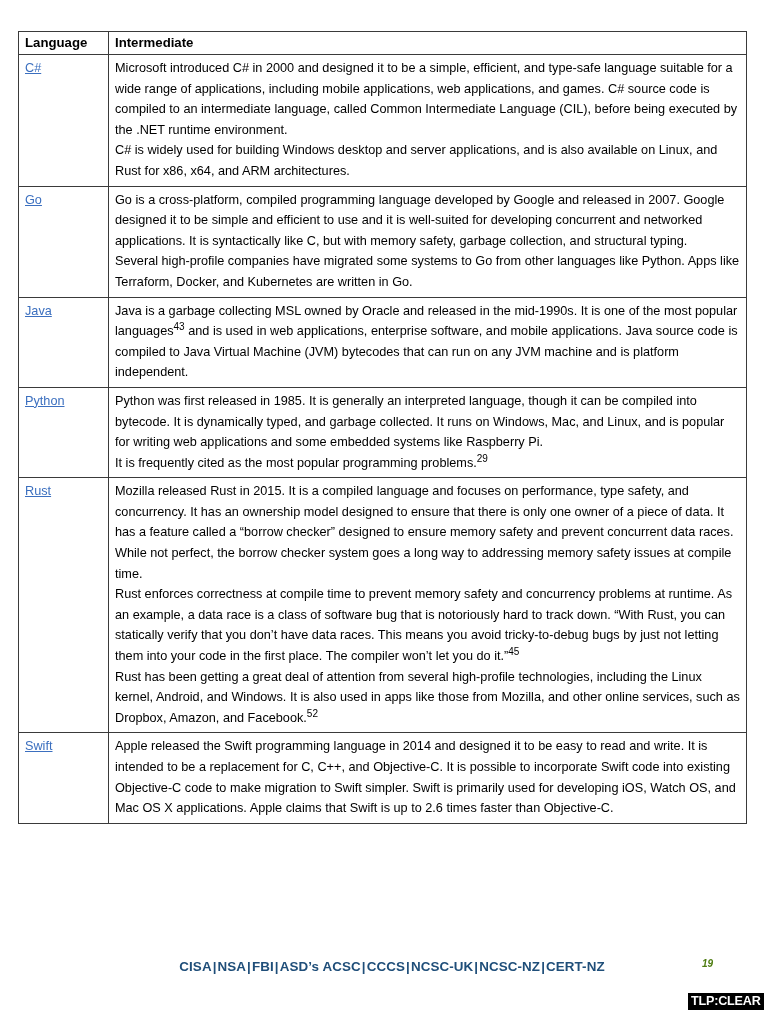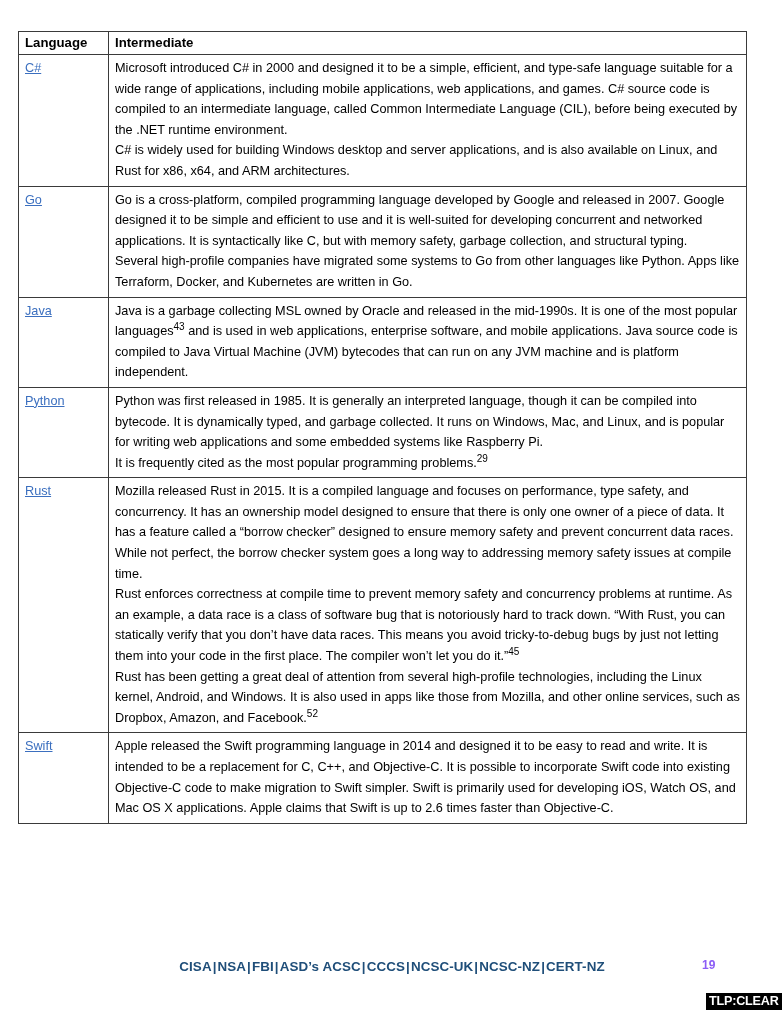--- a/index.html
+++ b/index.html
@@ -81,27 +81,28 @@
     font-weight: bold;
     color: #1F4E79;
     letter-spacing: 0.1px;
   }
   .footer-line .agency { color: #1F4E79; }
   .footer-line .sep { color: #1F4E79; padding: 0 1px; }
   .page-number {
     position: absolute;
     left: 702px;
     top: 958px;
-    font-size: 12px;
-    font-weight: bold;
-    color: #8b5cf6;
+    font-size: 10px;
+    font-weight: bold;
+    color: #4d7c0f;
+    font-style: italic;
   }
   .tlp-badge {
     position: absolute;
-    left: 706px;
+    left: 688px;
     top: 993px;
     background: #000000;
     color: #ffffff;
     font-size: 12.6px;
     font-weight: bold;
     letter-spacing: -0.2px;
     padding: 1px 3px 2px 3px;
     line-height: 14px;
     text-align: center;
   }

